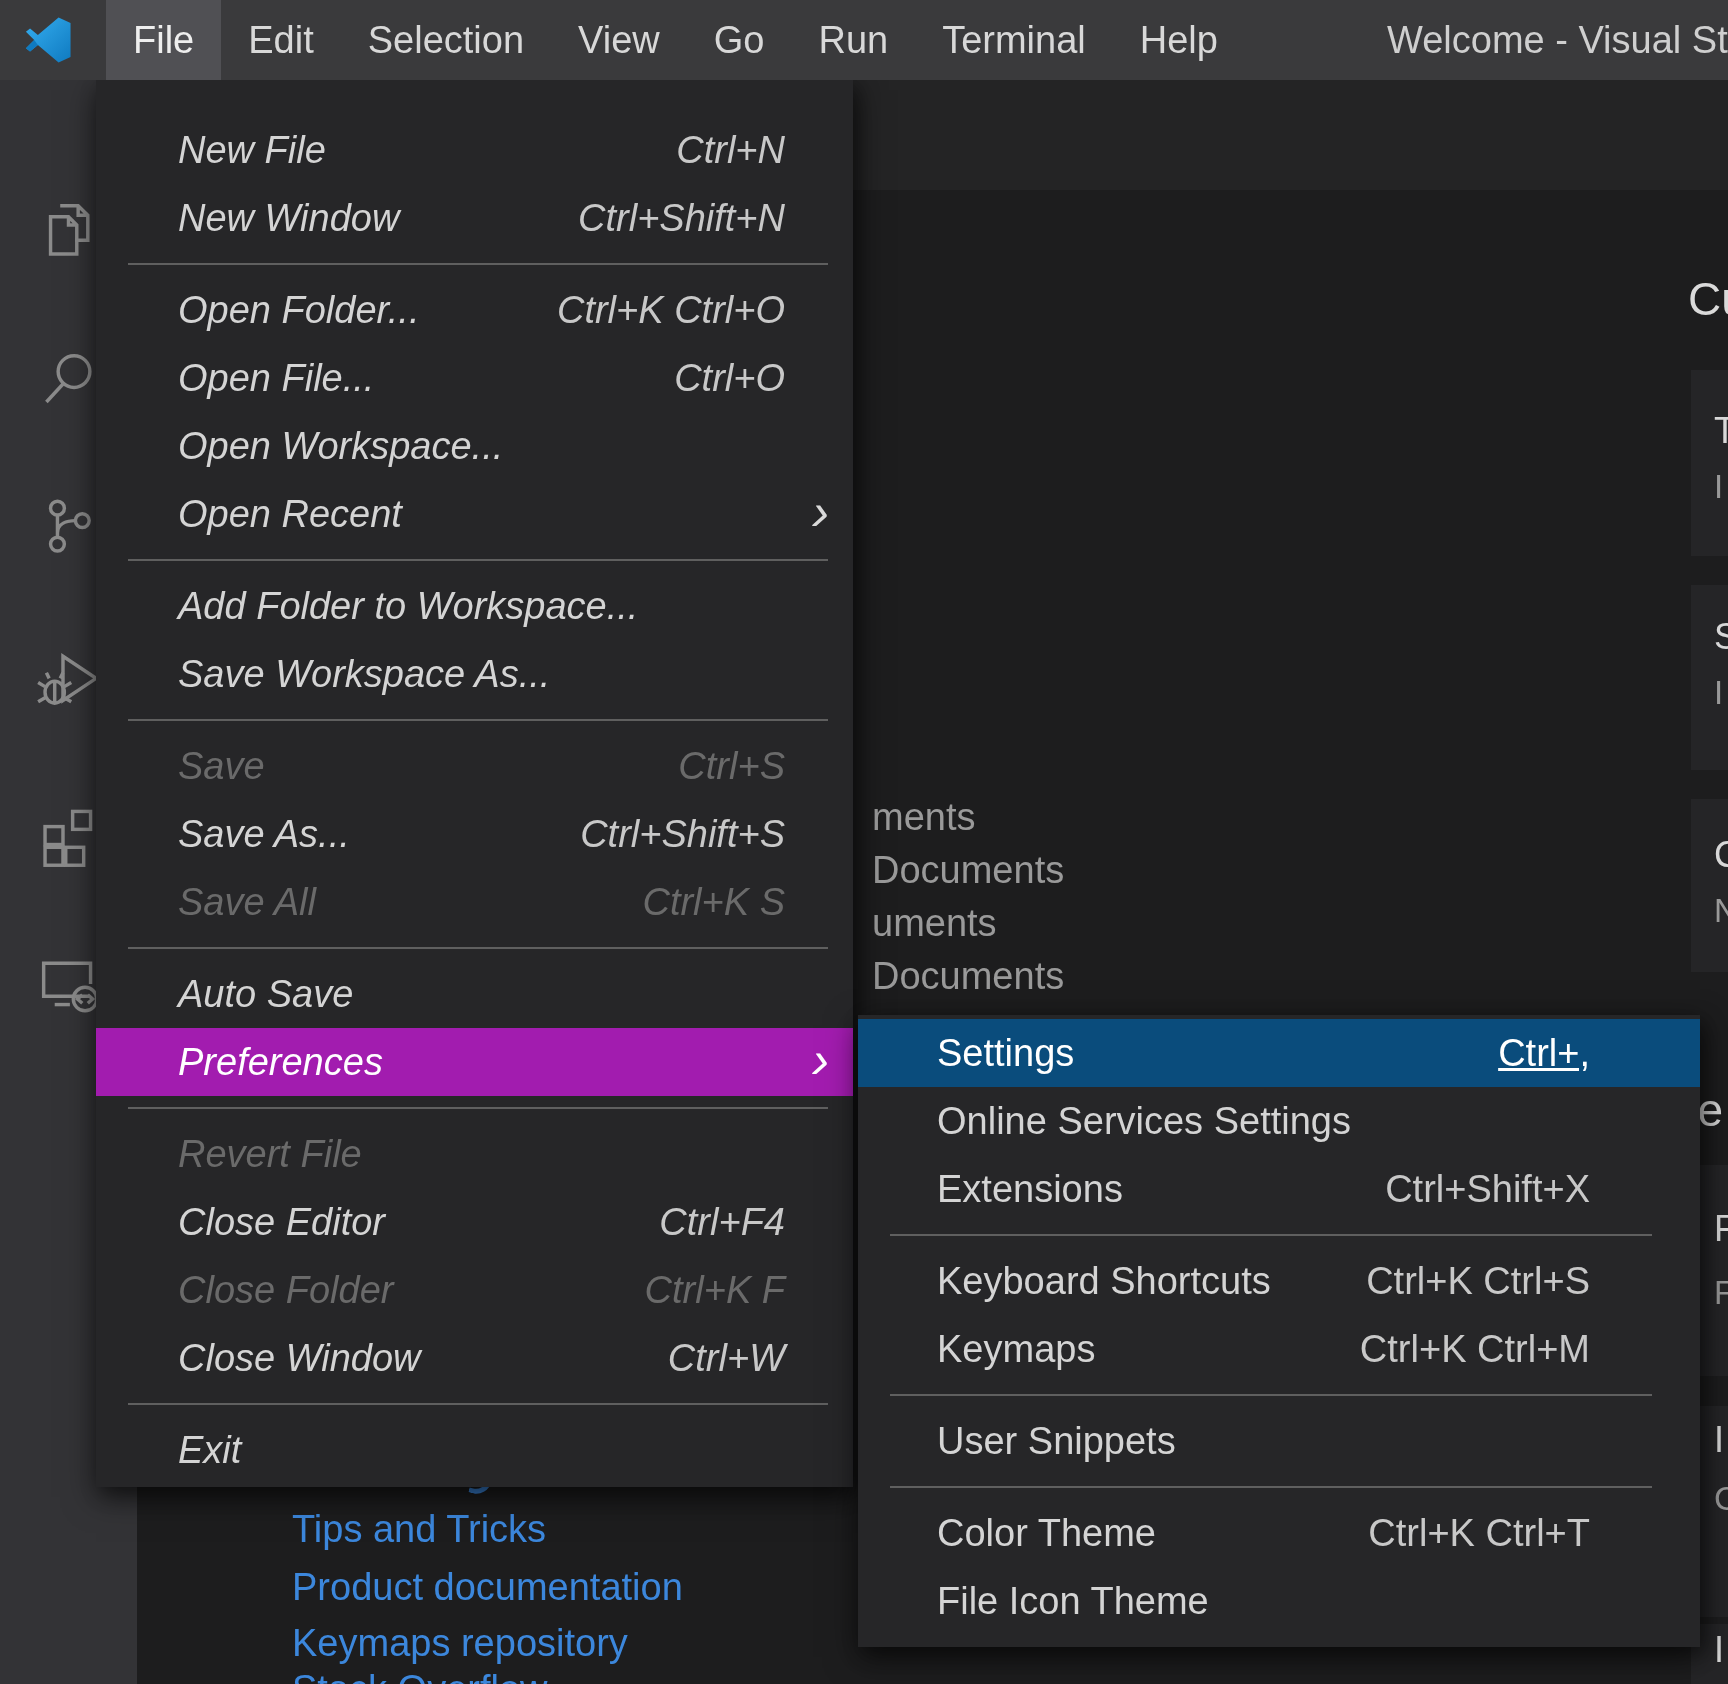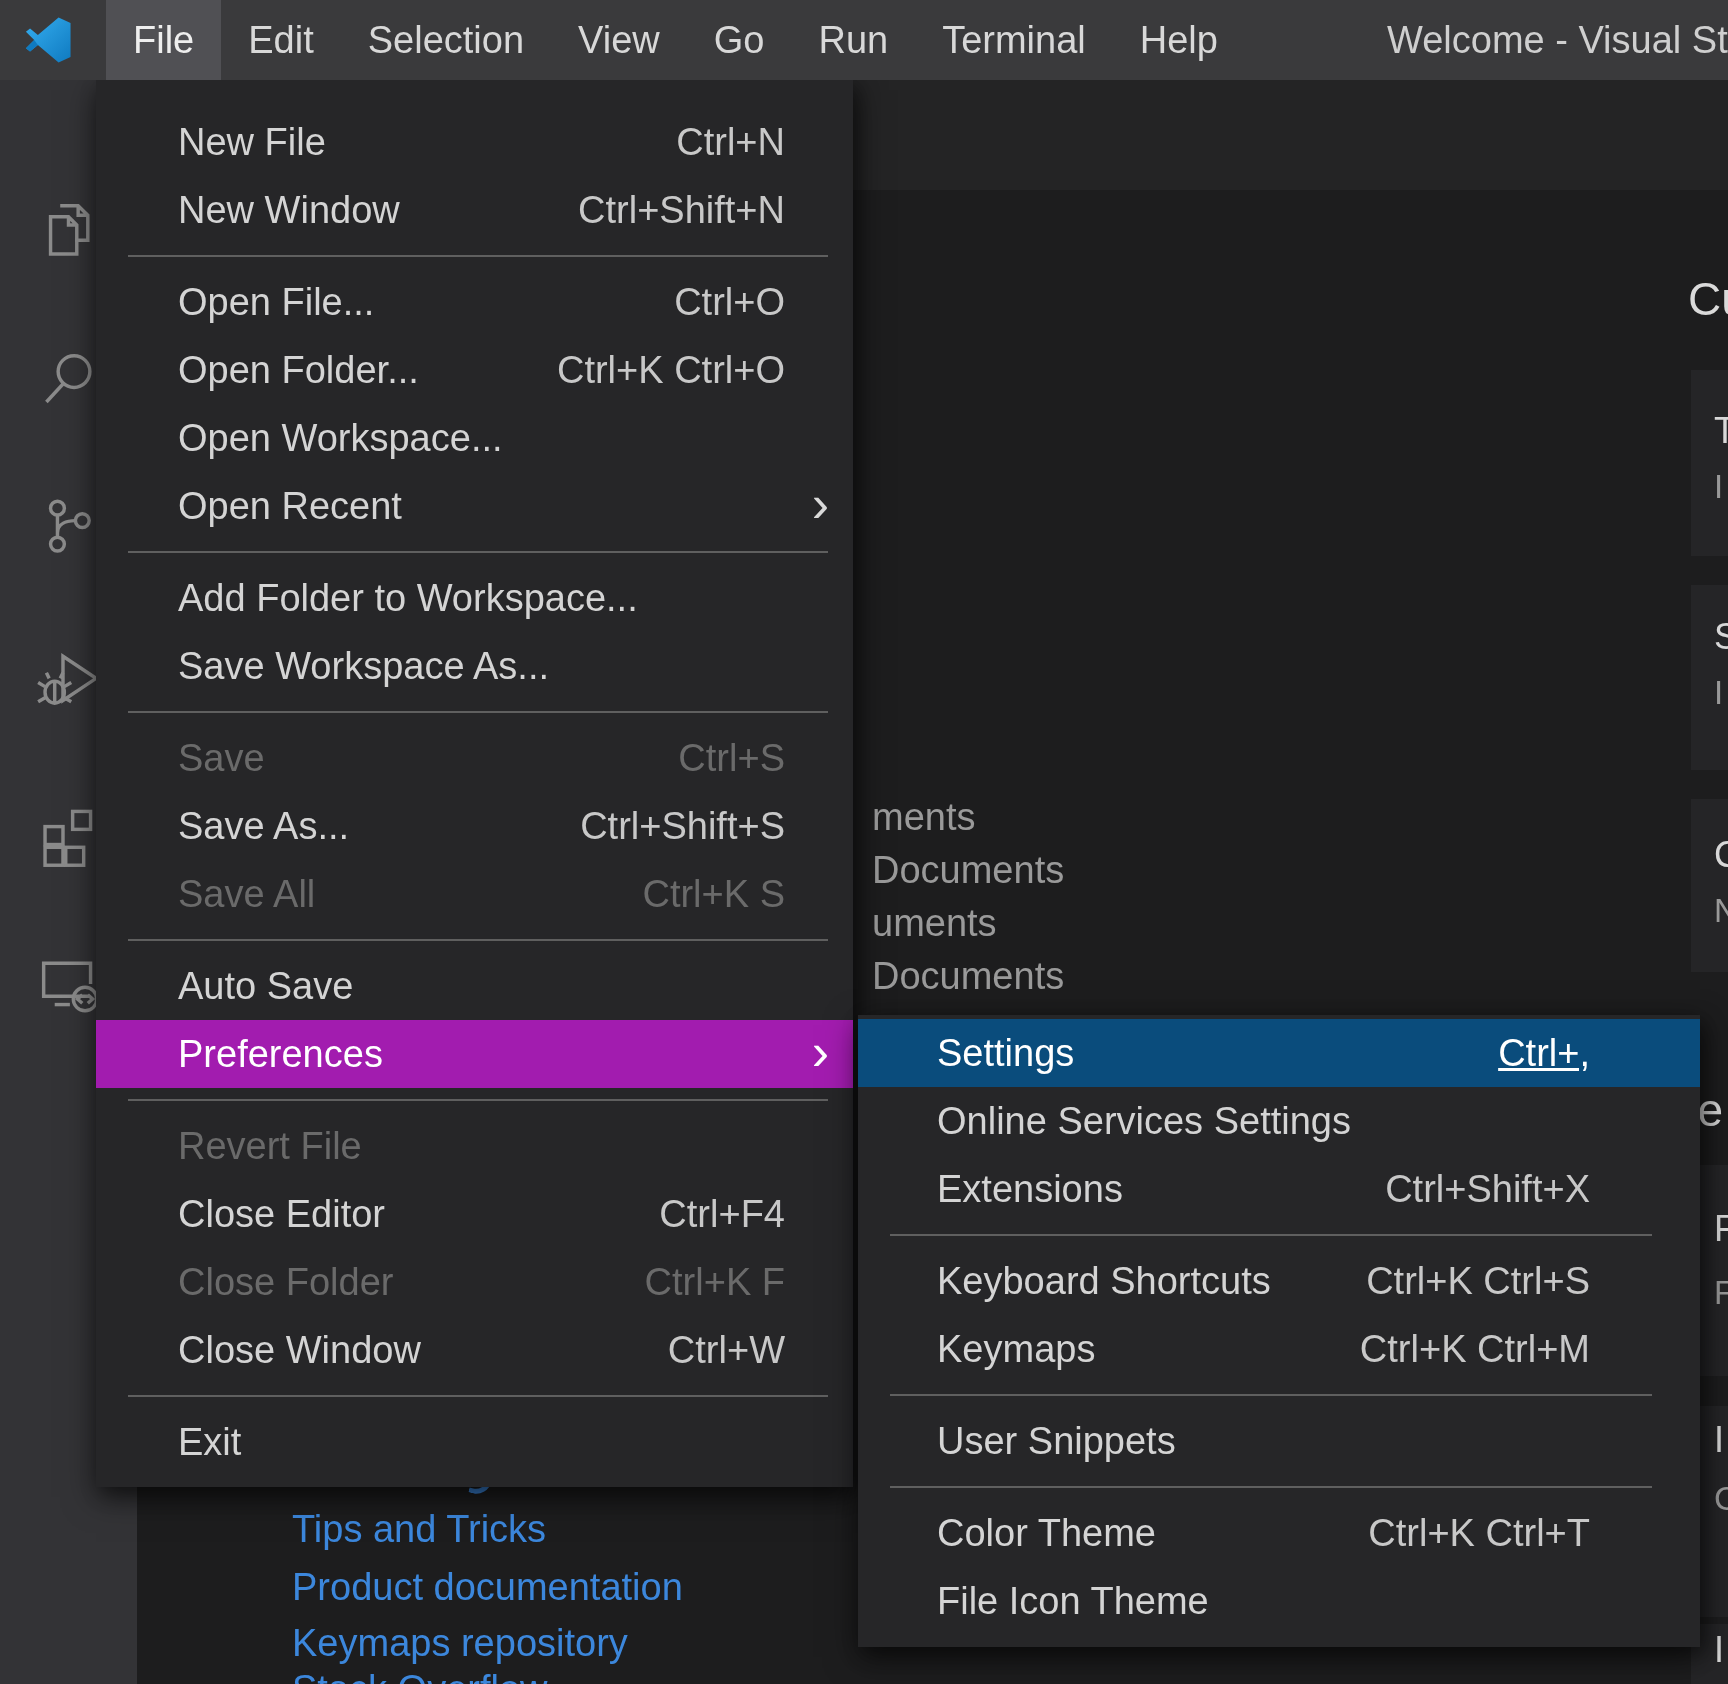--- a/index.html
+++ b/index.html
@@ -34,21 +34,21 @@
   .wc-card .t { position:absolute; left:23px; font-size:36px; color:#d8d8d8; }
   .wc-card .d { position:absolute; left:23px; font-size:33px; color:#999999; }
   .wc-link { position:absolute; left:292px; font-size:38px; white-space:nowrap; z-index:2; }
   #link-descender { position:absolute; left:470px; top:1478px; width:20px; height:17px;
                     border-right:5px solid; border-bottom:5px solid;
                     border-bottom-right-radius:16px; transform:rotate(14deg); z-index:2; }
 
   
   .menu { position:absolute; background:#262628;
           box-shadow:0 10px 30px rgba(0,0,0,.55), 6px 6px 18px rgba(0,0,0,.35); }
-  #file-menu { left:96px; top:80px; width:757px; height:1407px; padding:28px 0 13px 0; z-index:20; }
+  #file-menu { left:96px; top:80px; width:757px; height:1407px; padding:36px 0 13px 0; z-index:20;font-style:italic; }
   #sub-menu  { left:858px; top:1015px; width:842px; height:632px; padding:4px 0 12px 0; z-index:22; }
   .mi { position:relative; height:68px; display:flex; align-items:center;
         font-size:38px; color:#d4d4d4; }
   #file-menu .mi { padding-left:82px; padding-right:68px; }
   #sub-menu  .mi { padding-left:79px; padding-right:110px; }
   .mi .sc { margin-left:auto; color:#c8c8c8; white-space:nowrap;text-align:right; }
   .mi.disabled, .mi.disabled .sc { color:#6a6a6a; }
   .mi.selected { color:#ffffff; }
   .mi.selected .sc { color:#ffffff;text-decoration:underline; }
   .mi .chev { position:absolute; right:24px; top:50%; transform:translateY(-54%);
@@ -178,26 +178,26 @@
       <span class="sc">Ctrl+N</span>
     </div>
     <div class="mi">
       <span class="lbl">New Window</span>
       <span class="sc">Ctrl+Shift+N</span>
     </div>
     <div class="sep">
       <div></div>
     </div>
     <div class="mi">
+      <span class="lbl">Open Folder...</span>
+      <span class="sc">Ctrl+K Ctrl+O</span>
+    </div>
+    <div class="mi">
       <span class="lbl">Open File...</span>
       <span class="sc">Ctrl+O</span>
-    </div>
-    <div class="mi">
-      <span class="lbl">Open Folder...</span>
-      <span class="sc">Ctrl+K Ctrl+O</span>
     </div>
     <div class="mi">
       <span class="lbl">Open Workspace...</span>
     </div>
     <div class="mi">
       <span class="lbl">Open Recent</span>
       <span class="chev">›</span>
     </div>
     <div class="sep">
       <div></div>

